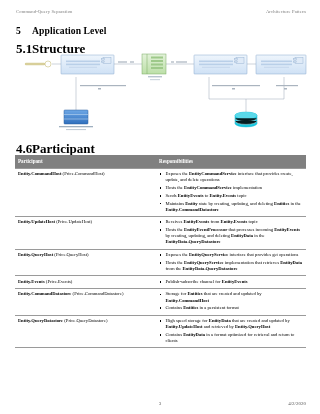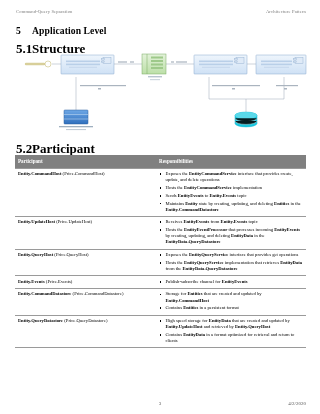--- a/index.html
+++ b/index.html
@@ -272,21 +272,21 @@
         <ellipse cx="232" cy="63.5" rx="11" ry="3.4" fill="#5ad9ea"></ellipse>
         <g stroke="#ffffff" stroke-width="0.45" opacity="0.85">
           <path d="M221 66.2 a11 3.4 0 0 0 22 0"></path>
           <path d="M221 69 a11 3.4 0 0 0 22 0"></path>
         </g>
       </g>
     </svg>
   </div>
 
   <div class="h2" id="h2-participants">
-    <span class="num">5.2</span><span>Participant</span>
+    <span class="num">4.6</span><span>Participant</span>
   </div>
 
   <table class="ptable">
     <colgroup>
       <col class="col-participant">
       <col class="col-resp">
     </colgroup>
     <thead>
       <tr>
         <th>Participant</th>

